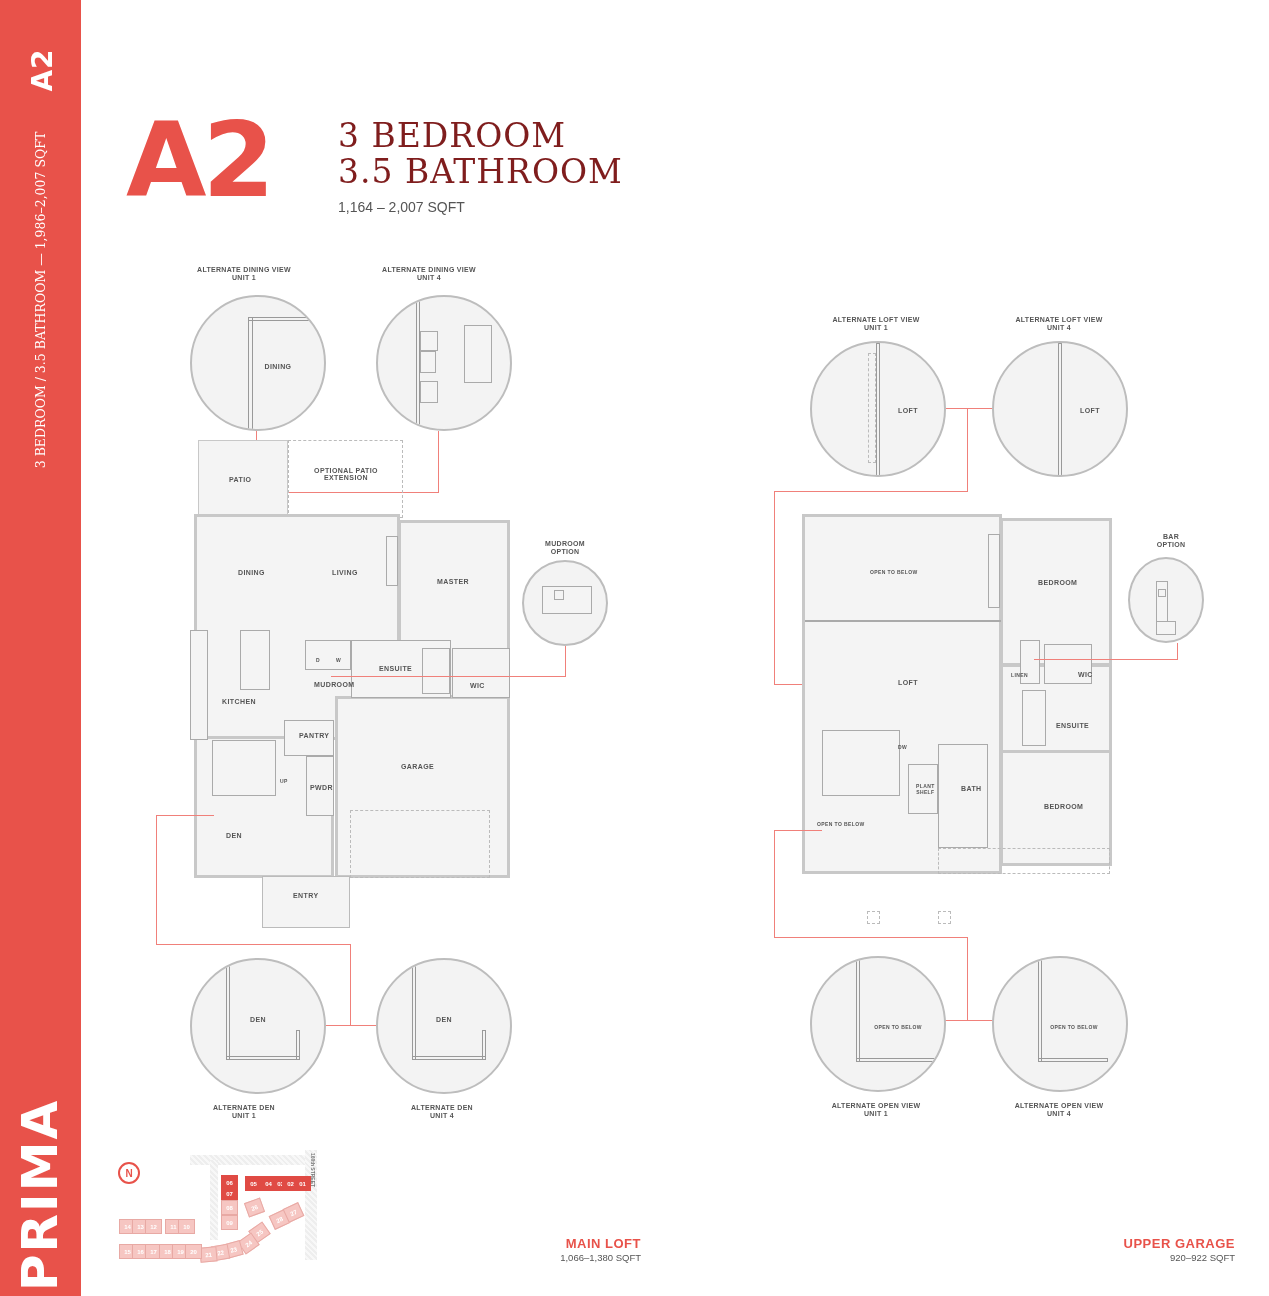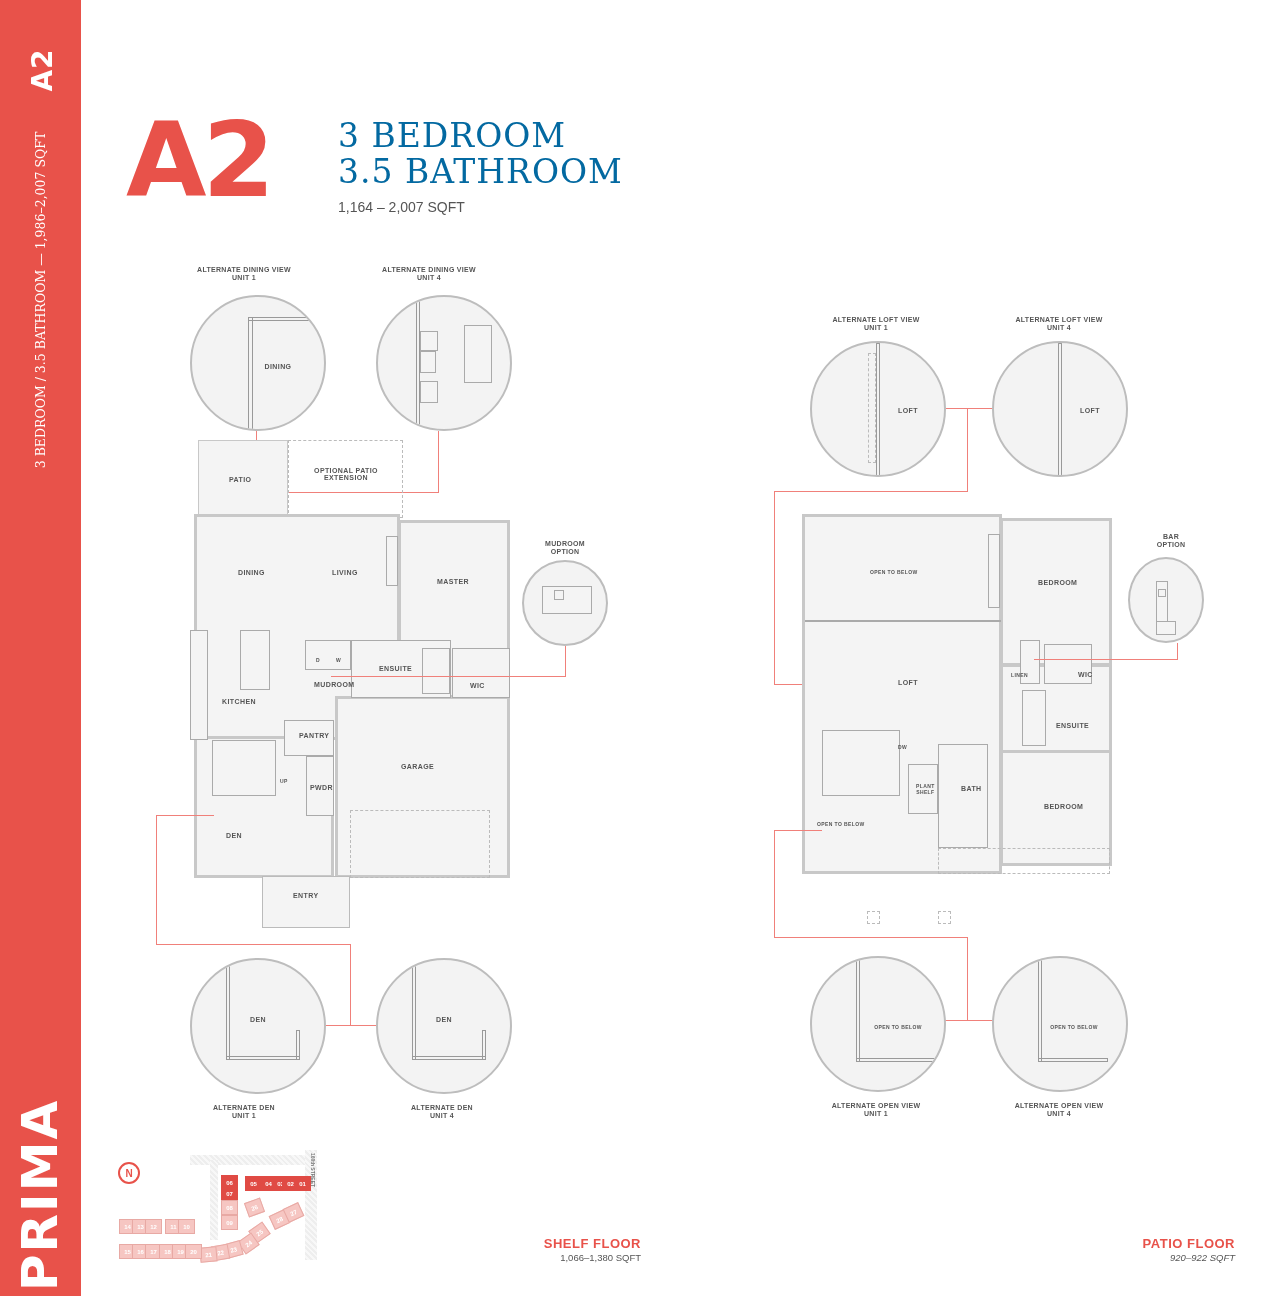--- a/index.html
+++ b/index.html
@@ -6,21 +6,21 @@
   body{width:1269px;height:1296px;position:relative;overflow:hidden;font-family:"Liberation Sans",sans-serif;color:#555;}
   .sidebar{position:absolute;left:0;top:0;width:81px;height:1296px;background:#e8524a;}
   .side-code{position:absolute;left:24px;top:40px;width:36px;height:60px;}
   .side-code span{position:absolute;left:50%;top:50%;transform:translate(-50%,-50%) rotate(-90deg);color:#fff;font-weight:bold;font-size:28px;font-family:"DejaVu Sans",sans-serif;white-space:nowrap;letter-spacing:1px;}
   .side-desc{position:absolute;left:40px;top:300px;width:0;height:0;}
   .side-desc span{position:absolute;transform:translate(-50%,-50%) rotate(-90deg);color:#fff;font-family:"DejaVu Serif",serif;font-size:12.5px;white-space:nowrap;}
   .side-brand{position:absolute;left:40px;top:1195px;width:0;height:0;}
   .side-brand span{position:absolute;transform:translate(-50%,-50%) rotate(-90deg);color:#fff;font-weight:bold;font-size:50px;font-family:"DejaVu Sans",sans-serif;white-space:nowrap;letter-spacing:2px;}
 
   .big-code{position:absolute;left:126px;top:108px;font-family:"DejaVu Sans",sans-serif;font-weight:bold;font-size:104px;color:#e8524a;letter-spacing:-4px;line-height:1;}
-  .beds{position:absolute;left:338px;top:118px;font-family:"DejaVu Serif",serif;font-size:33px;color:#0369a1;line-height:36px;letter-spacing:1px;}
+  .beds{position:absolute;left:338px;top:118px;font-family:"DejaVu Serif",serif;font-size:33px;color:#7f1d1d;line-height:36px;letter-spacing:1px;}
   .sqft{position:absolute;left:338px;top:199px;font-size:14px;color:#555;}
 
   .cap{position:absolute;font-size:7px;font-weight:bold;color:#555;text-align:center;line-height:8px;letter-spacing:.3px;transform:translateX(-50%);white-space:nowrap;}
   .circle{position:absolute;border-radius:50%;border:2.5px solid #bdbdbd;background:#f3f3f3;box-sizing:border-box;overflow:hidden;}
   .circle .lbl{position:absolute;left:0;right:0;font-size:7px;font-weight:bold;color:#555;text-align:center;letter-spacing:.4px;}
   .wall{position:absolute;border:1.5px solid #999;box-sizing:border-box;}
   .redline{position:absolute;background:#f0807a;}
   .plan{position:absolute;background:#f4f4f4;border:3px solid #c8c8c8;box-sizing:border-box;}
   .room{position:absolute;font-size:7px;font-weight:bold;color:#555;letter-spacing:.4px;white-space:nowrap;}
   .room.sm{font-size:5px;}
@@ -291,16 +291,16 @@
   <div class="unit lo" style="left:55px;top:69px;">11</div>
   <div class="unit lo" style="left:68px;top:69px;">10</div>
   <div class="unit lo" style="left:9px;top:94px;">15</div>
   <div class="unit lo" style="left:22px;top:94px;">16</div>
   <div class="unit lo" style="left:35px;top:94px;">17</div>
   <div class="unit lo" style="left:49px;top:94px;">18</div>
   <div class="unit lo" style="left:62px;top:94px;">19</div>
   <div class="unit lo" style="left:75px;top:94px;">20</div>
 </div>
 
-<div class="floor-title" style="right:628px;top:1236px;">SHELF FLOOR</div>
+<div class="floor-title" style="right:628px;top:1236px;">MAIN LOFT</div>
 <div class="floor-sqft" style="right:628px;top:1252px;">1,066–1,380 SQFT</div>
-<div class="floor-title" style="right:34px;top:1236px;">PATIO FLOOR</div>
-<div class="floor-sqft" style="right:34px;top:1252px;font-style:italic;">920–922 SQFT</div>
+<div class="floor-title" style="right:34px;top:1236px;">UPPER GARAGE</div>
+<div class="floor-sqft" style="right:34px;top:1252px;">920–922 SQFT</div>
 
 </body></html>

